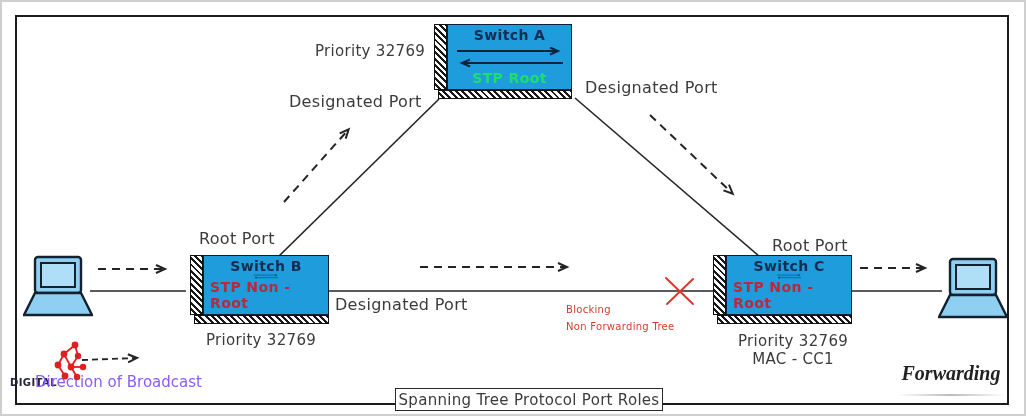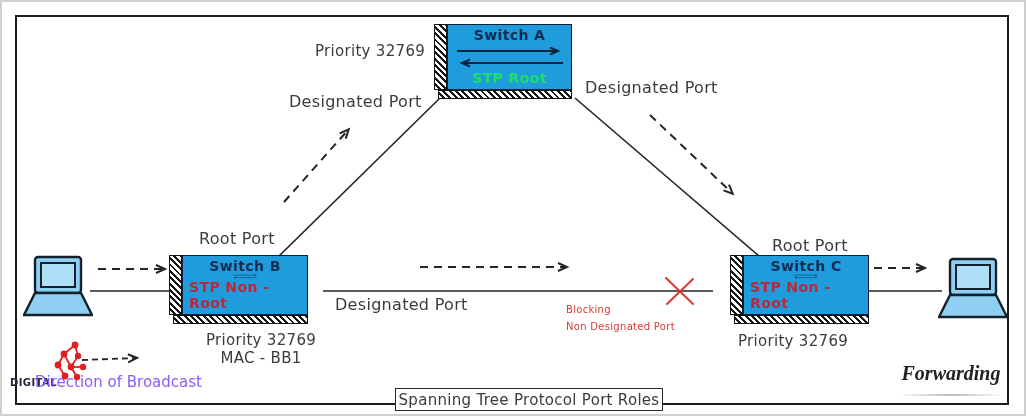--- a/index.html
+++ b/index.html
@@ -103,34 +103,34 @@
             <polyline points="1,1 9,4.5 1,8" fill="none" stroke="#0a2540" stroke-width="2"></polyline>
           </marker>
         </defs>
         <line x1="4" y1="6" x2="104" y2="6" stroke="#0a2540" stroke-width="2" marker-end="url(#ahn)"></line>
         <line x1="110" y1="18" x2="10" y2="18" stroke="#0a2540" stroke-width="2" marker-end="url(#ahn)"></line>
       </svg>
       <div class="sw-status green">STP Root</div>
     </div>
   </div>
 
-  <div class="switch" style="left:167px;top:253px;width:139px;height:69px;">
+  <div class="switch" style="left:188px;top:253px;width:139px;height:69px;">
     <div class="sw-hatch sw-left" style="height:60px;"></div>
     <div class="sw-hatch sw-bottom" style="top:60px;"></div>
     <div class="sw-body" style="height:60px;">
       <div class="sw-name">Switch B</div>
       <svg width="114" height="22" viewBox="0 0 114 22">
         <line x1="4" y1="5" x2="104" y2="5" stroke="#0a2540" stroke-width="2" marker-end="url(#ahn)"></line>
         <line x1="110" y1="16" x2="10" y2="16" stroke="#0a2540" stroke-width="2" marker-end="url(#ahn)"></line>
       </svg>
       <div class="sw-status red">STP Non - Root</div>
     </div>
   </div>
 
-  <div class="switch" style="left:728px;top:253px;width:139px;height:69px;">
+  <div class="switch" style="left:711px;top:253px;width:139px;height:69px;">
     <div class="sw-hatch sw-left" style="height:60px;"></div>
     <div class="sw-hatch sw-bottom" style="top:60px;"></div>
     <div class="sw-body" style="height:60px;">
       <div class="sw-name">Switch C</div>
       <svg width="114" height="22" viewBox="0 0 114 22">
         <line x1="4" y1="5" x2="104" y2="5" stroke="#0a2540" stroke-width="2" marker-end="url(#ahn)"></line>
         <line x1="110" y1="16" x2="10" y2="16" stroke="#0a2540" stroke-width="2" marker-end="url(#ahn)"></line>
       </svg>
       <div class="sw-status red">STP Non - Root</div>
     </div>
@@ -155,29 +155,29 @@
   <div class="lbl" style="left:583px;top:76px;">Designated Port</div>
   <div class="lbl" style="left:333px;top:293px;">Designated Port</div>
   <div class="lbl" style="left:197px;top:227px;">Root Port</div>
   <div class="lbl" style="left:770px;top:234px;">Root Port</div>
 
   <div class="lbl small" style="left:313px;top:40px;">
     <div>Priority 32769</div>
   </div>
   <div class="lbl small" style="left:204px;top:329px;">
     <div>Priority 32769</div>
-    <div>MAC - BB1</div>
   </div>
   <div class="lbl small" style="left:736px;top:330px;">
     <div>Priority 32769</div>
+    <div>MAC - CC1</div>
   </div>
 
   <div class="lbl red" style="left:564px;top:299px;">
     <div>Blocking</div>
-    <div>Non Designated Port</div>
+    <div>Non Forwarding Tree</div>
   </div>
 
   <div class="logo">
     <svg width="40" height="44" viewBox="0 0 40 44">
       <g stroke="#e02020" stroke-width="1.8" fill="none">
         <line x1="25" y1="6" x2="14" y2="15"></line>
           <line x1="25" y1="6" x2="28" y2="17"></line>
         <line x1="14" y1="15" x2="8" y2="26"></line>
           <line x1="14" y1="15" x2="21" y2="28"></line>
         <line x1="28" y1="17" x2="21" y2="28"></line>

